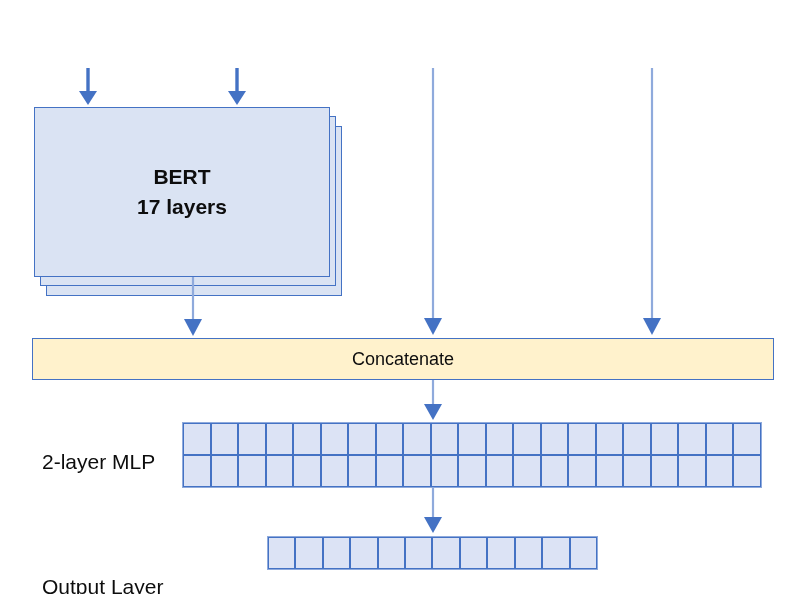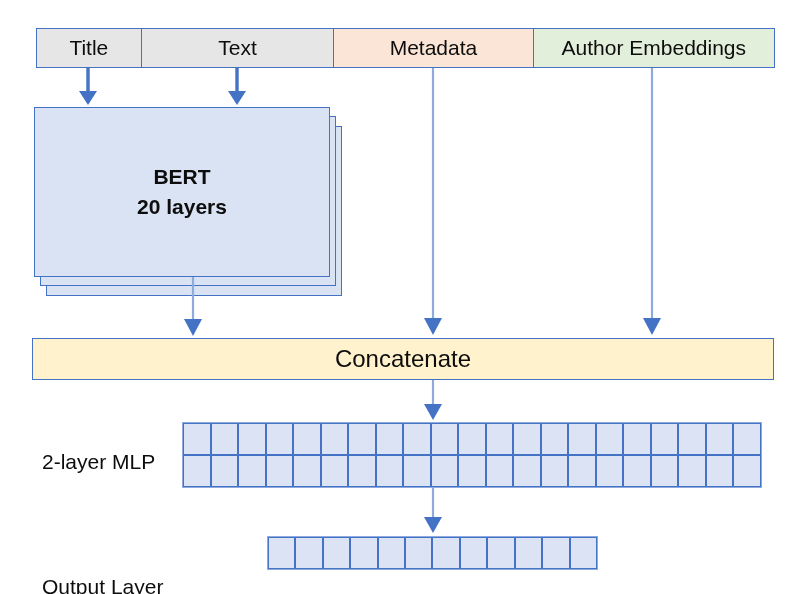--- a/index.html
+++ b/index.html
@@ -23,21 +23,21 @@
   .stack-back  { left:46px; top:126px; }
   .stack-mid   { left:40px; top:116px; }
   .stack-front { left:34px; top:107px; display:flex; flex-direction:column;
                  align-items:center; justify-content:center; }
   .stack-front .bert-line { font-size:21px; font-weight:bold; color:#0d0d0d; line-height:30px; }
 
   
   .concat-bar { position:absolute; left:32px; top:338px; width:742px; height:42px;
                 background:var(--fill-yellow); border:1.6px solid var(--border-blue);
                 display:flex; align-items:center; justify-content:center;
-                font-size:24px; color:#0d0d0d; }
+                font-size:18px; color:#0d0d0d; }
 
   
   .vec-grid { position:absolute; display:grid; background:var(--fill-cell);
               border:1px solid var(--arrow-light); }
   .vec-grid .cell { border:1px solid var(--border-blue); background:var(--fill-cell); }
   .mlp-grid    { left:182px; top:422px; width:580px; height:66px; }
   .output-grid { left:267px; top:536px; width:331px; height:34px; }
 
   
   .side-label { position:absolute; font-size:21px; color:#0d0d0d; white-space:nowrap;margin-top:7px; }
@@ -46,32 +46,26 @@
 
   
   .arrow-svg { position:absolute; left:0; top:0; width:812px; height:594px;
                pointer-events:none; }
 </style>
 </head>
 <body>
 
 <div class="canvas">
 
-  <div class="input-row">
-    <div class="input-box fill-gray" style="width:104px">Title</div>
-    <div class="input-box fill-gray" style="width:193px">Text</div>
-    <div class="input-box fill-peach" style="width:200px">Metadata</div>
-    <div class="input-box fill-green" style="width:242px">Author Embeddings</div>
-  </div>
 
   <div class="stack-layer stack-back"></div>
   <div class="stack-layer stack-mid"></div>
   <div class="stack-layer stack-front">
     <div class="bert-line">BERT</div>
-    <div class="bert-line">20 layers</div>
+    <div class="bert-line">17 layers</div>
   </div>
 
   <div class="concat-bar">Concatenate</div>
 
   <div class="vec-grid mlp-grid" style="grid-template-columns: repeat(21, 1fr); grid-template-rows: repeat(2, 1fr);">
       <div class="cell"></div>
       <div class="cell"></div>
       <div class="cell"></div>
       <div class="cell"></div>
       <div class="cell"></div>

